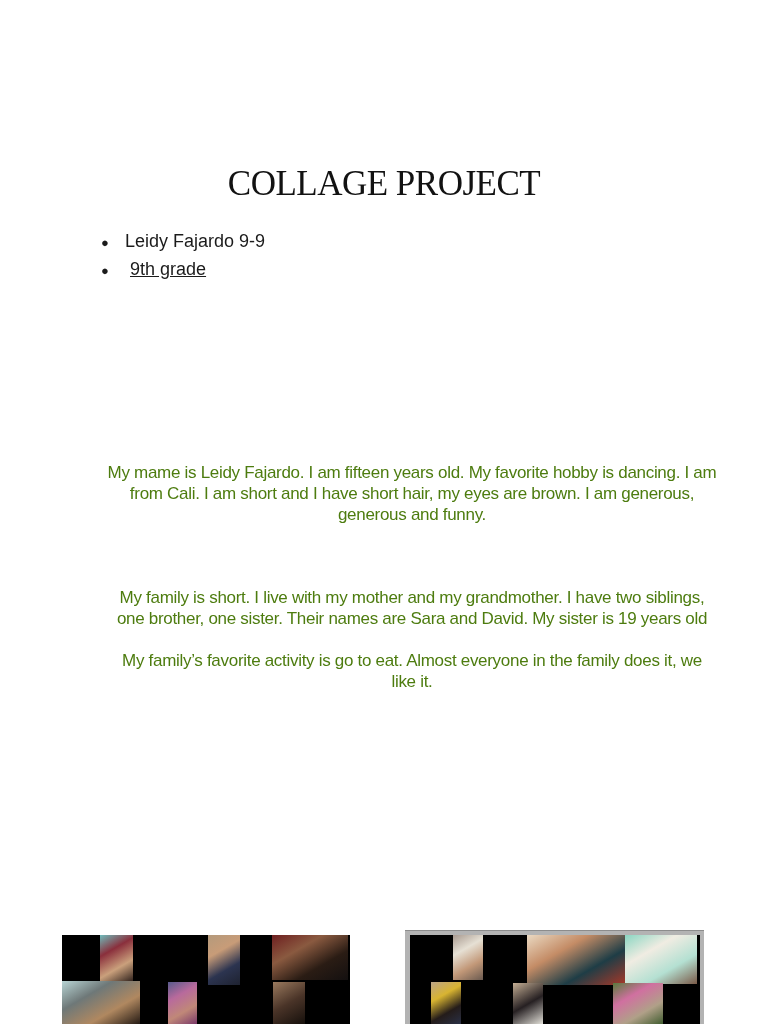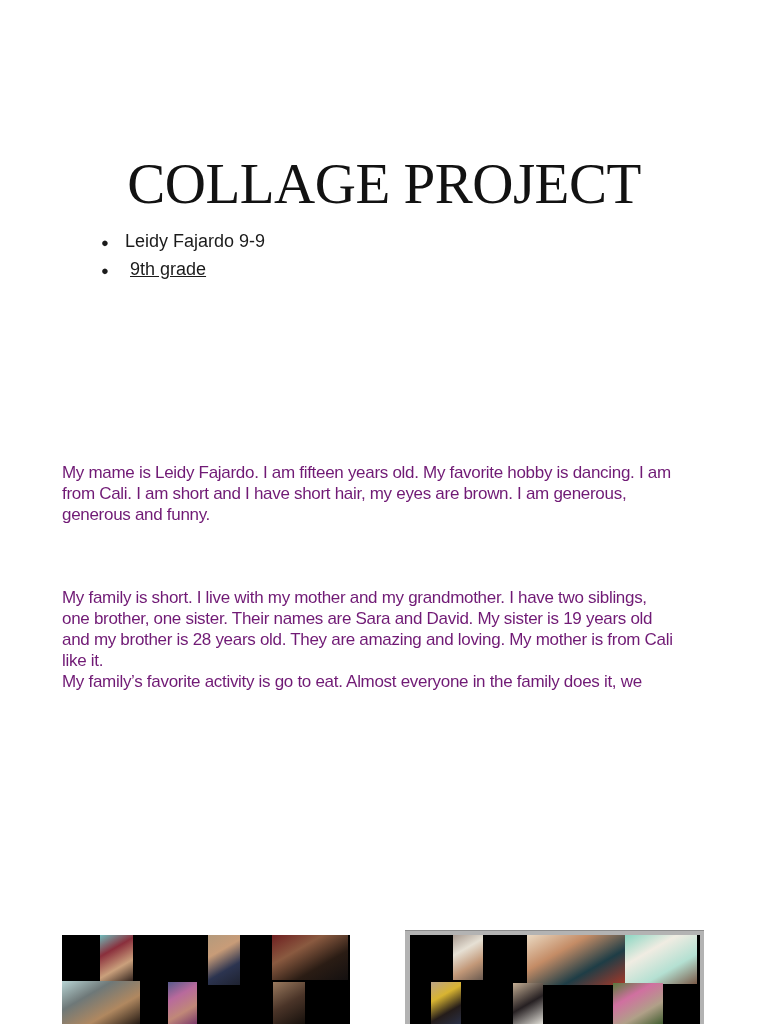--- a/index.html
+++ b/index.html
@@ -11,21 +11,21 @@
     overflow: hidden;
     font-family: "Liberation Sans", sans-serif;
   }
   .title {
     position: absolute;
     top: 159px;
     left: 0;
     width: 768px;
     text-align: center;
     font-family: "Liberation Serif", serif;
-    font-size: 57px;
+    font-size: 35px;
     line-height: 50px;
     letter-spacing: -0.5px;
     color: #121212;
     white-space: nowrap;
   }
   .bullets {
     position: absolute;
     left: 101px;
     top: 231px;
     color: #1b1b1b;
@@ -42,21 +42,22 @@
     flex: 0 0 24px;
   }
   .bullet-row.second .bullet-label { padding-left: 5px; text-decoration: underline; }
   .para {
     position: absolute;
     left: 62px;
     width: 700px;
     font-size: 17px;
     line-height: 21px;
     letter-spacing: -0.3px;
-    color: #701a75;
+    color: #4d7c0f;
+    text-align: center;
   }
   .para .line { white-space: nowrap; }
   .p1 { top: 462px; }
   .p2 { top: 564px; margin-top: 23px; }
   .p3 { top: 650px; }
   .p4 { top: 697px; }
   .collage-left {
     position: absolute;
     left: 62px;
     top: 935px;
@@ -104,26 +105,25 @@
 
   <div class="para p1">
     <div class="line">My mame is Leidy Fajardo. I am fifteen years old. My favorite hobby is dancing. I am</div>
     <div class="line">from Cali. I am short and I have short hair, my eyes are brown. I am generous,</div>
     <div class="line">generous and funny.</div>
   </div>
 
   <div class="para p2">
     <div class="line">My family is short. I live with my mother and my grandmother. I have two siblings,</div>
     <div class="line">one brother, one sister. Their names are Sara and David. My sister is 19 years old</div>
-    <div class="line">and my brother is 28 years old. They are amazing and loving. My mother is from Cali</div>
   </div>
 
   <div class="para p3">
+    <div class="line">My family’s favorite activity is go to eat. Almost everyone in the family does it, we</div>
     <div class="line">like it.</div>
-    <div class="line">My family’s favorite activity is go to eat. Almost everyone in the family does it, we</div>
   </div>
 
 
   <div class="collage-left" id="collage-left">
       <div class="tile" style="left: 38px; top: 0px; width: 33px; height: 46px; background: linear-gradient(150deg, rgb(111, 188, 188), rgb(138, 47, 60), rgb(202, 160, 124), rgb(50, 36, 30));"></div>
       <div class="tile" style="left: 146px; top: 0px; width: 32px; height: 50px; background: linear-gradient(150deg, rgb(180, 154, 124), rgb(200, 156, 120), rgb(44, 52, 80), rgb(30, 34, 48));"></div>
       <div class="tile" style="left: 210px; top: 0px; width: 76px; height: 45px; background: linear-gradient(150deg, rgb(110, 31, 32), rgb(138, 90, 64), rgb(42, 28, 20), rgb(20, 16, 16));"></div>
       <div class="tile" style="left: 0px; top: 46px; width: 78px; height: 43px; background: linear-gradient(150deg, rgb(184, 212, 212), rgb(110, 120, 120), rgb(176, 136, 96), rgb(36, 26, 20));"></div>
       <div class="tile" style="left: 106px; top: 47px; width: 29px; height: 42px; background: linear-gradient(150deg, rgb(88, 90, 140), rgb(184, 106, 156), rgb(192, 136, 120), rgb(122, 58, 106));"></div>
       <div class="tile" style="left: 211px; top: 47px; width: 32px; height: 42px; background: linear-gradient(150deg, rgb(154, 122, 94), rgb(74, 52, 40), rgb(22, 16, 12));"></div>

